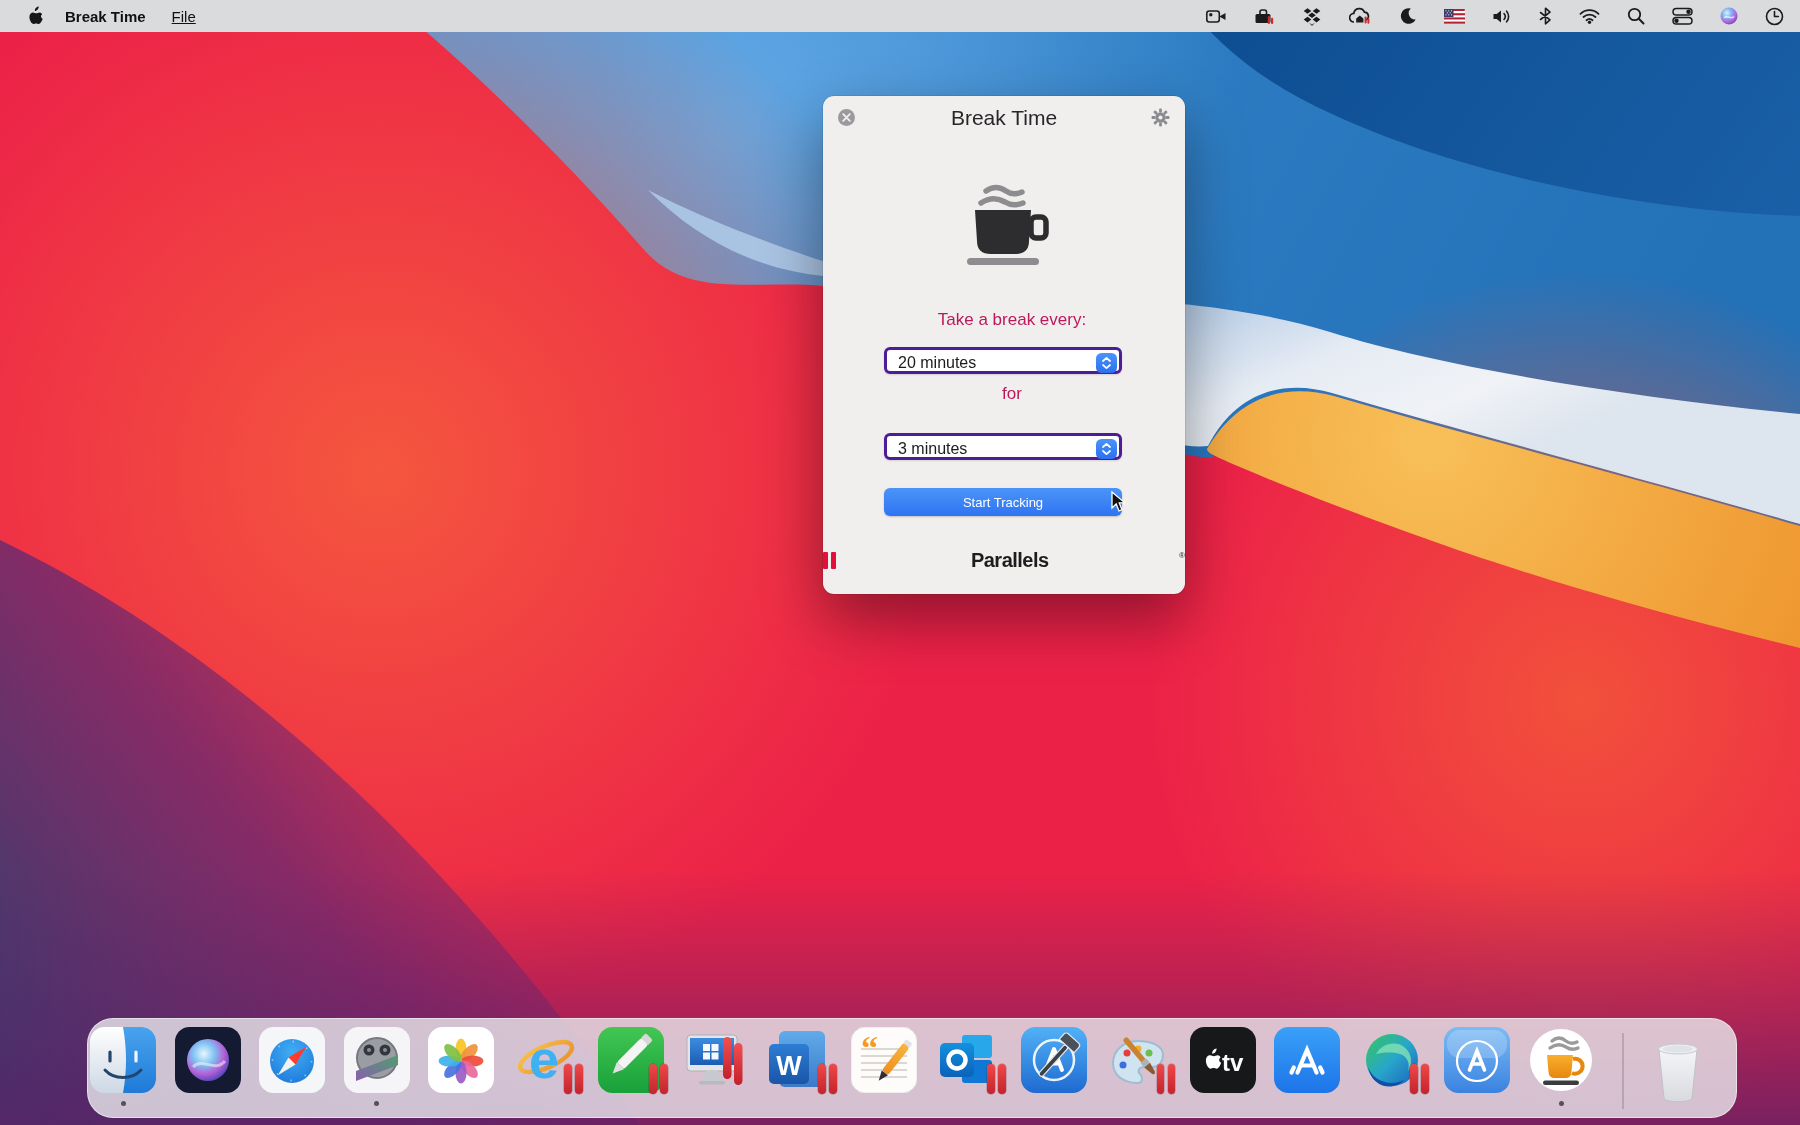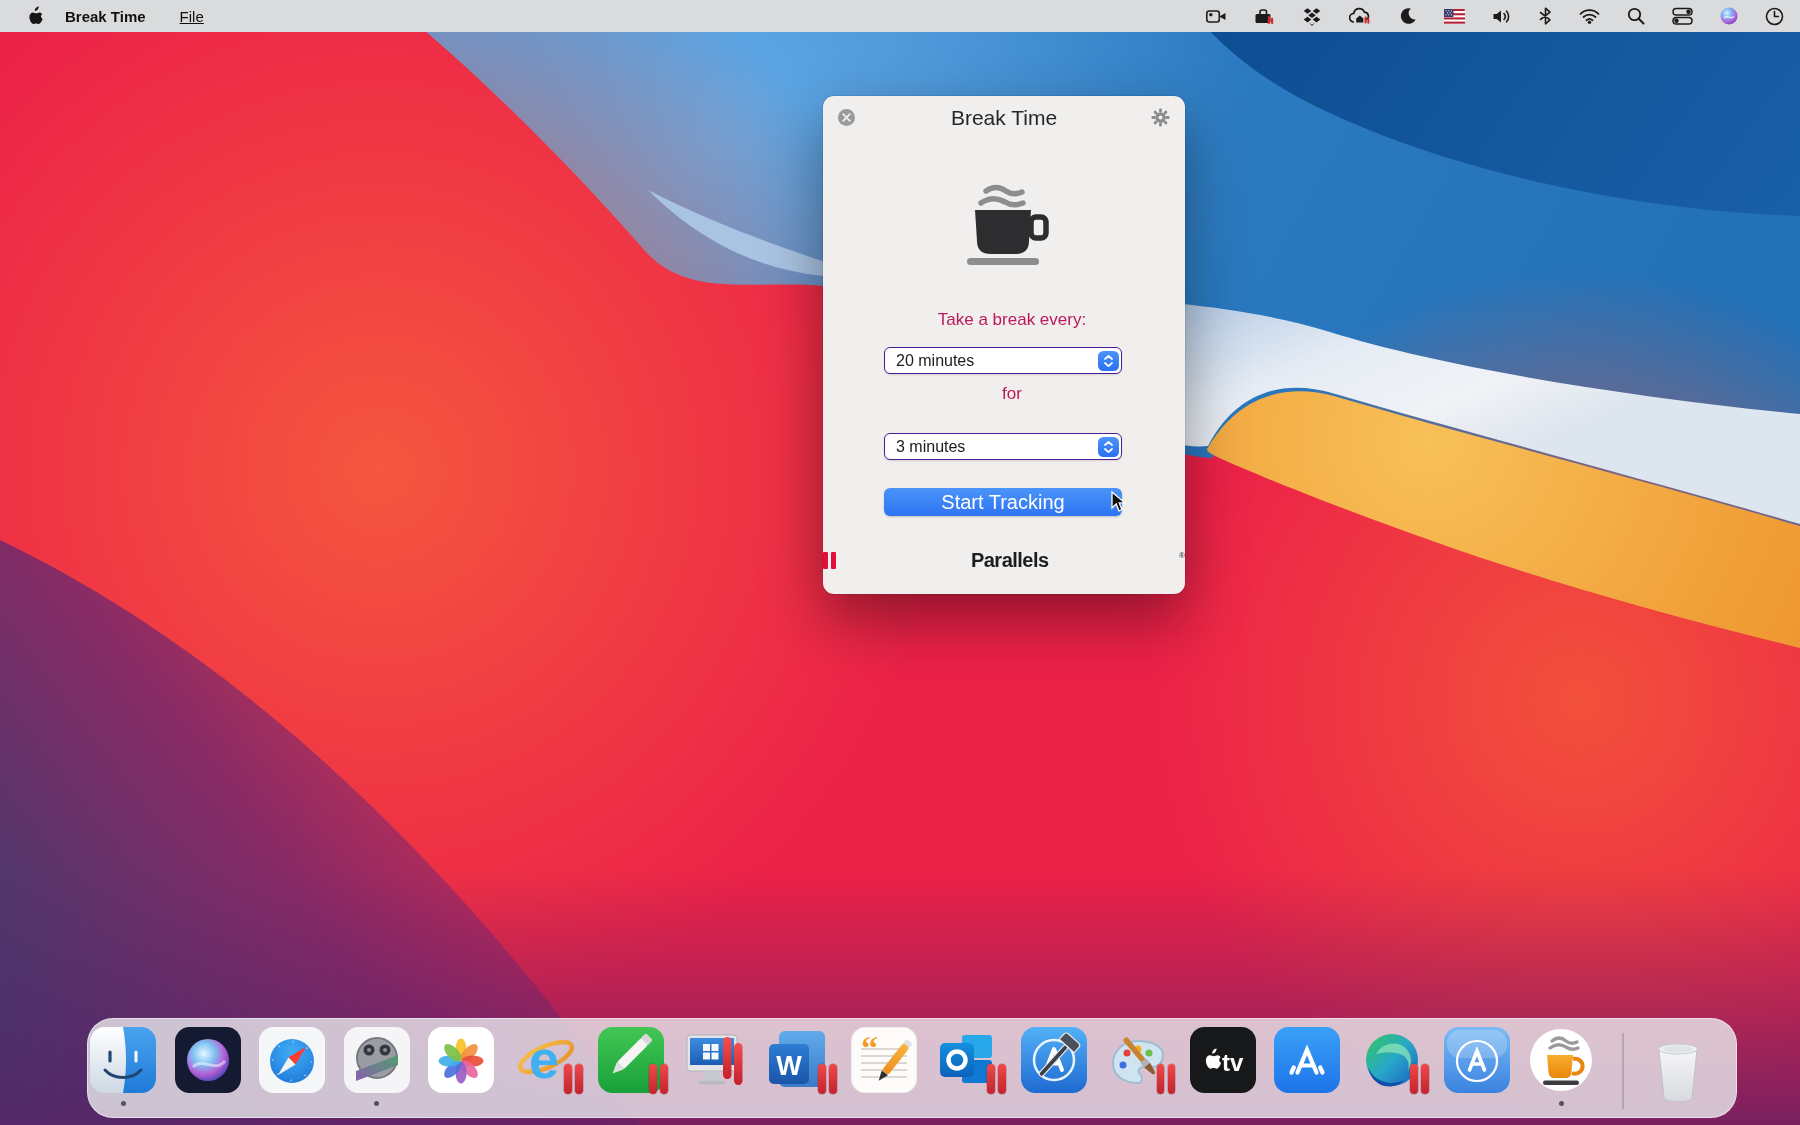--- a/index.html
+++ b/index.html
@@ -5,36 +5,36 @@
   * { margin:0; padding:0; box-sizing:border-box; }
   html,body { width:1800px; height:1125px; overflow:hidden; background:#000; }
   #canvas { position:relative; width:1800px; height:988px; font-family:"Liberation Sans",sans-serif; }
   .wp { position:absolute; left:0; top:0; }
 
   
   #menubar { position:absolute; left:0; top:0; width:1800px; height:32px; background:#dadbdc; display:flex; align-items:center; }
   #menubar .left { display:flex; align-items:center; padding-left:26px; }
   .apple { width:17px; height:20px; margin-right:22px; }
   .mb-app { font-size:15px; font-weight:bold; color:#111; }
-  .mb-item { font-size:15px; color:#111; margin-left:34px;text-decoration:underline; }
+  .mb-item { font-size:15px; color:#111; margin-left:26px;text-decoration:underline; }
   .status { position:absolute; right:16px; top:0; height:32px; display:flex; align-items:center; gap:27px; }
   .sic { display:flex; align-items:center; }
 
   
   #win { position:absolute; left:823px; top:96px; width:362px; height:498px; background:#f0efee; border-radius:11px; box-shadow:0 25px 60px rgba(0,0,0,.4), 0 0 0 0.5px rgba(0,0,0,.15); }
   .w-close { position:absolute; left:15px; top:13px; width:17px; height:17px; border-radius:50%; background:#9a9a9e; display:flex; align-items:center; justify-content:center; }
   .w-title { position:absolute; left:0; top:10px; width:100%; text-align:center; font-size:21px; color:#272729; }
   .w-gear { position:absolute; right:15px; top:12px; }
   .coffee { position:absolute; left:133px; top:86px; }
   .w-label { position:absolute; left:8px; width:100%; text-align:center; font-size:17px; color:#be185d; }
-  .dd { position:absolute; left:61px; width:238px; height:27px; background:#fff; border-radius:6px; border:1px solid #4c1d95; box-shadow:0 1px 2px rgba(0,0,0,.12); }
+  .dd { position:absolute; left:61px; width:238px; height:27px; background:#fff; border-radius:6px; border:3px solid #4c1d95; box-shadow:0 1px 2px rgba(0,0,0,.12); }
   .dd-text { position:absolute; left:11px; top:4px; font-size:16px; color:#1b1b1d; }
   .stepper { position:absolute; right:2.5px; top:2.5px; width:21px; height:20px; border-radius:5.5px; background:linear-gradient(#4b94f8,#2a70f2); display:flex; align-items:center; justify-content:center; }
   .btn { position:absolute; left:61px; top:392px; width:238px; height:28px; border-radius:6px; background:linear-gradient(#4b94f8,#2e74f3); display:flex; align-items:center; justify-content:center; box-shadow:0 1px 2px rgba(0,0,0,.2); }
-  .btn span { color:#fff; font-size:20px; }
+  .btn span { color:#fff; font-size:13px; }
   .brand { position:absolute; left:0; top:453px; width:100%; display:flex; align-items:center; justify-content:space-between; }
   .brand .bars { display:flex; gap:3.5px; margin-right:6px; }
   .brand .bars i { width:4.5px; height:17px; border-radius:1px; background:#e0103a; }
   .brand span.name { font-size:20px; font-weight:bold; color:#1d1d1f; letter-spacing:-0.5px; }
   .brand .reg { font-size:8px; color:#1d1d1f; margin-top:-10px; margin-left:1px; }
   .cursor { position:absolute; left:288px; top:395px; }
 
   
   #dock { position:absolute; left:87px; top:1018px; width:1650px; height:100px; border-radius:26px; background:rgba(234,234,238,.8); border:1px solid rgba(255,255,255,.5); display:flex; align-items:flex-start; padding:8px 0 0 2px; }
   .app { position:relative; width:66px; height:66px; margin-right:18.6px; flex:none; }

